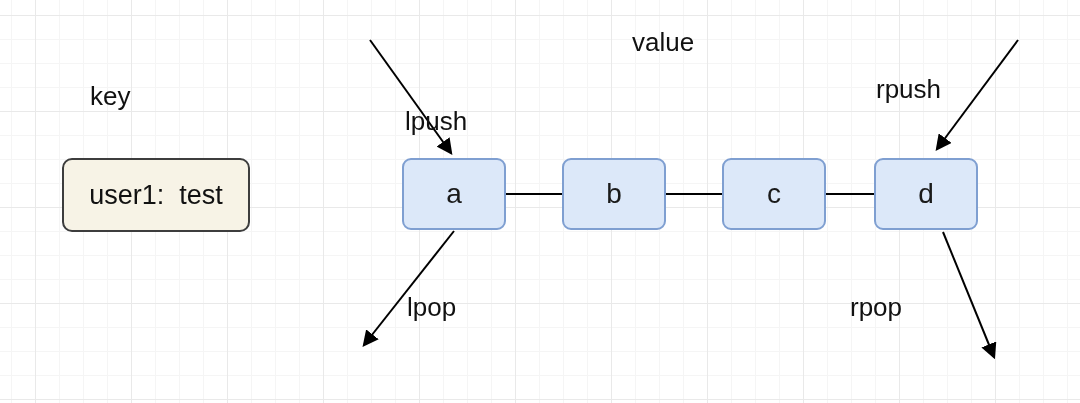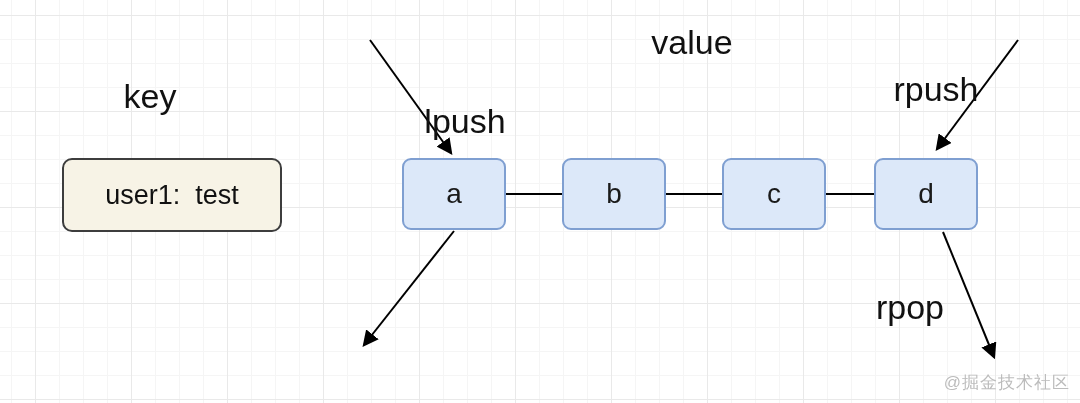--- a/index.html
+++ b/index.html
@@ -23,31 +23,31 @@
   svg.overlay {
     position: absolute;
     left: 0; top: 0;
     width: 1080px; height: 403px;
     pointer-events: none;
   }
 
   .label {
     position: absolute;
     width: 120px;
-    text-align: center;
-    font-size: 34px;
+    text-align: left;
+    font-size: 26px;
     line-height: 28px;
     color: #111111;
     white-space: nowrap;
   }
 
   .key-node {
     position: absolute;
     left: 62px; top: 158px;
-    width: 220px; height: 74px;
+    width: 188px; height: 74px;
     background: #f7f3e6;
     border: 2px solid #3d3d3d;
     border-radius: 10px;
     display: flex;
     align-items: center;
     justify-content: center;
     font-size: 27px;
     color: #111111;
     white-space: pre;
   }
@@ -99,24 +99,24 @@
     <line x1="1018" y1="40" x2="937" y2="149" stroke="#000000" stroke-width="2" marker-end="url(#arrowhead)"></line>
     <line x1="454" y1="231" x2="364" y2="345" stroke="#000000" stroke-width="2" marker-end="url(#arrowhead)"></line>
     <line x1="943" y1="232" x2="994" y2="357" stroke="#000000" stroke-width="2" marker-end="url(#arrowhead)"></line>
   </svg>
 
   <div class="label" style="left:90px;  top:82px;">key</div>
   <div class="label" style="left:632px; top:28px;">value</div>
 
   <div class="label" style="left:405px; top:75px;margin-top:32px;">lpush</div>
   <div class="label" style="left:876px; top:75px;">rpush</div>
+  <div class="label" style="left:407px; top:293px;">lpop</div>
   <div class="label" style="left:850px; top:293px;">rpop</div>
 
   <div class="key-node">user1:  test</div>
 
   <div class="list-node node-a">a</div>
   <div class="list-node node-b">b</div>
   <div class="list-node node-c">c</div>
   <div class="list-node node-d">d</div>
 
-  <div class="watermark">@掘金技术社区</div>
 
 </div>
 
 </body></html>

